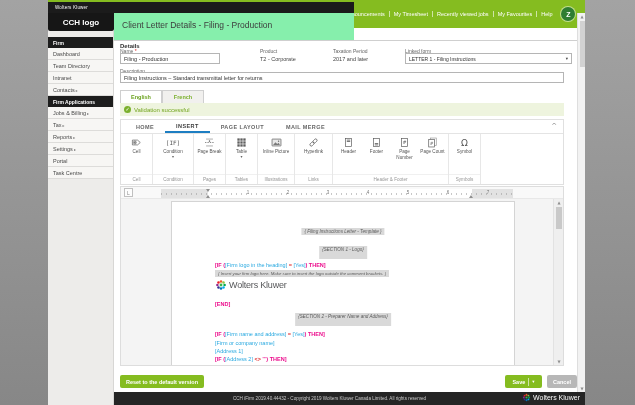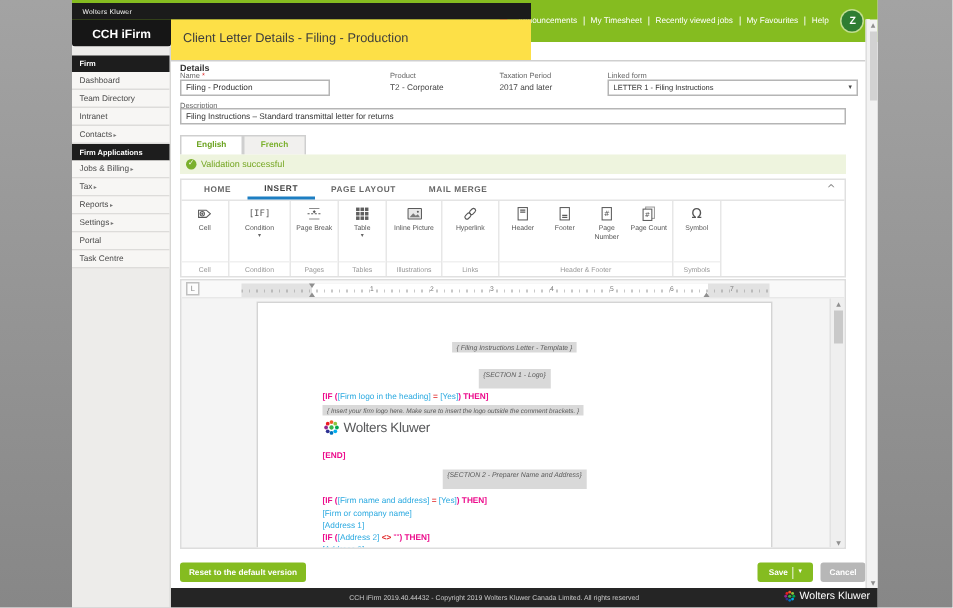--- a/index.html
+++ b/index.html
@@ -13,21 +13,21 @@
   .green-bar { position:absolute; left:0; top:0; width:537px; height:28px; background:#85bc20; }
   .black-strip { position:absolute; left:0; top:2px; width:306px; height:11px; background:#1b1b1b; color:#fff; font-size:4.5px; line-height:11px; padding-left:7px; letter-spacing:.2px; }
   .top-menu { position:absolute; right:5px; top:0; height:28px; display:flex; align-items:center; color:#fff; }
   .top-menu .mi { font-size:5.5px; padding:0 4px; line-height:6px; white-space:nowrap; cursor:pointer; }
   .top-menu .mi + .mi { border-left:1px solid rgba(255,255,255,.6); }
   .mega { margin-right:1px; display:flex; align-items:center; }
   .avatar { width:14px; height:14px; border-radius:50%; background:#2e7d32; color:#fff; font-size:7px; font-weight:bold; display:flex; align-items:center; justify-content:center; margin-left:5px; box-shadow:0 0 0 1px rgba(255,255,255,.5); }
   .av-caret { font-size:5px; margin-left:2px; color:#fff; }
 
   .cch-box { position:absolute; left:0; top:13px; width:66px; height:18px; background:#161616; color:#fff; font-weight:bold; font-size:8px; display:flex; align-items:center; justify-content:center; border-radius:0 0 2px 2px; }
-  .title-bar { position:absolute; left:66px; top:13px; width:240px; height:27px; background:#fde047; }
+  .title-bar { position:absolute; left:66px; top:13px; width:240px; height:27px; background:#86efac; }
   .title-bar .t { position:absolute; left:8px; top:7px; font-size:8.5px; color:#3d3d3d; white-space:nowrap; }
   .white-notch { position:absolute; left:306px; top:28px; width:231px; height:12px; background:#fff; }
 
   
   .sidebar { position:absolute; left:0; top:31px; width:66px; height:374px; background:#edecea; border-right:1px solid #d8d7d5; }
   .side-list { margin-top:6px; }
   .s-header { background:#1d1d1d; color:#fff; font-size:5px; font-weight:bold; padding:2.5px 0 2.5px 5px; }
   .s-item { background:#f7f6f4; color:#4a4a4a; font-size:5.5px; padding:2.5px 0 2.5px 5px; border-bottom:1px solid #dddcda; cursor:pointer; }
   .s-item .arr { font-size:4px; color:#777; margin-left:1px; }
 
@@ -134,21 +134,21 @@
       <span class="av-caret glyph">▾</span>
     </div>
   </div>
   <div class="black-strip">
     <span>Wolters Kluwer</span>
   </div>
   <div class="title-bar">
     <span class="t">Client Letter Details - Filing - Production</span>
   </div>
   <div class="white-notch"></div>
-  <div class="cch-box">CCH iFirm</div>
+  <div class="cch-box">CCH logo</div>
 
   <div class="sidebar">
     <div class="side-list">
       <div class="s-header">Firm</div>
       <div class="s-item"><span>Dashboard</span></div>
       <div class="s-item"><span>Team Directory</span></div>
       <div class="s-item"><span>Intranet</span></div>
       <div class="s-item"><span>Contacts</span><span class="arr glyph">▸</span></div>
       <div class="s-header">Firm Applications</div>
       <div class="s-item"><span>Jobs &amp; Billing</span><span class="arr glyph">▸</span></div>

